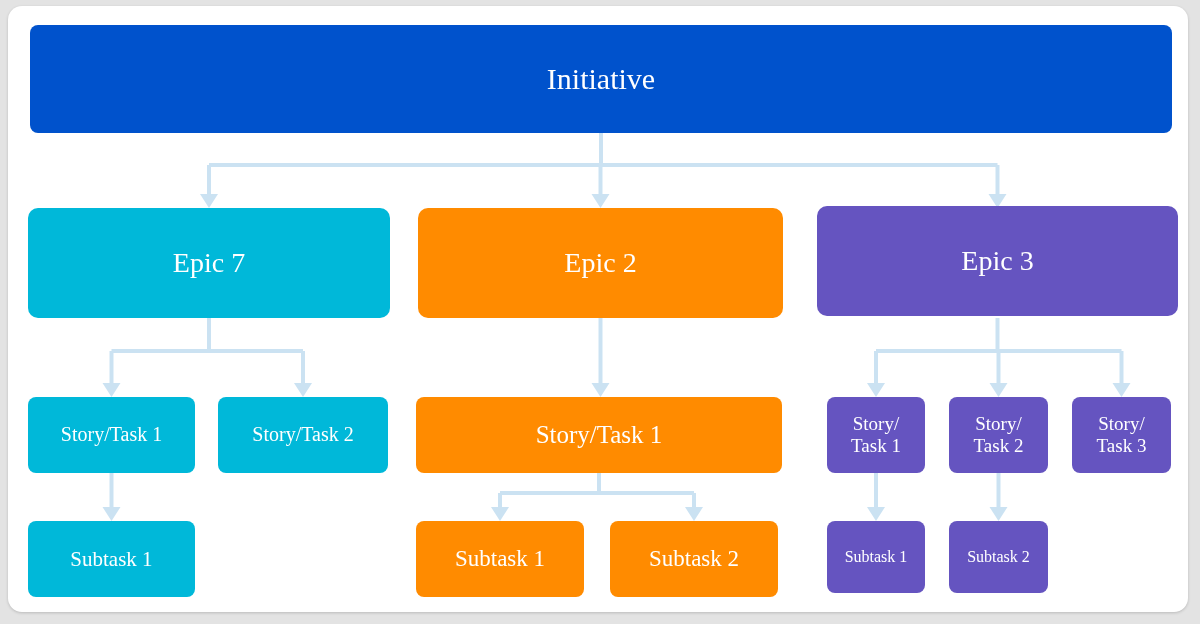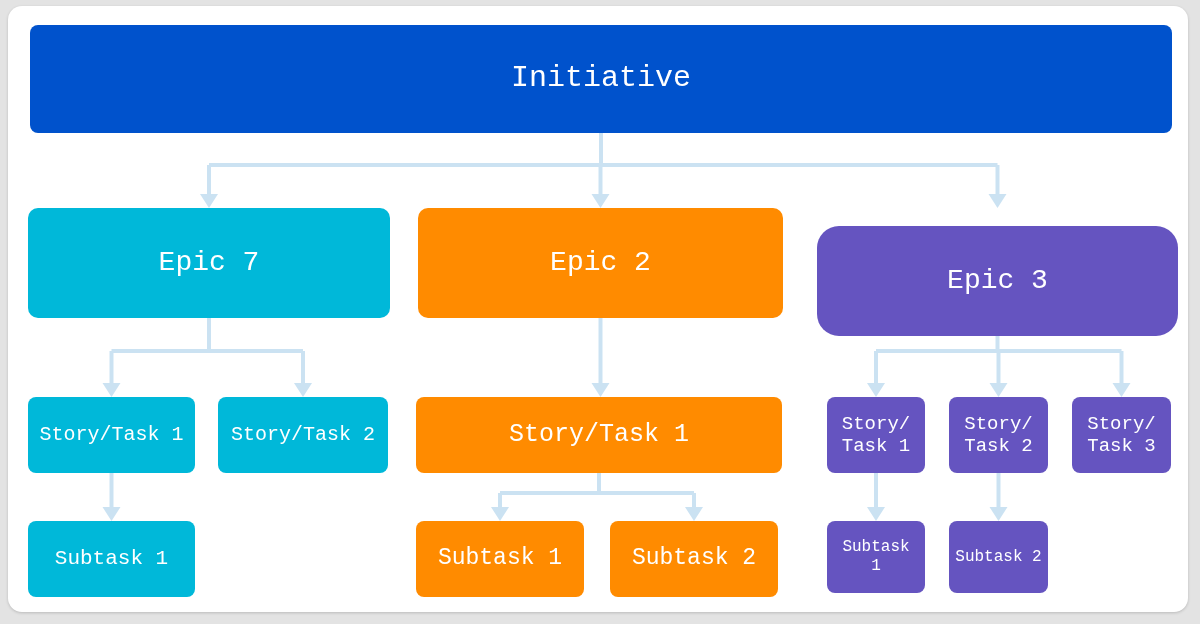--- a/index.html
+++ b/index.html
@@ -7,21 +7,21 @@
     margin: 0;
     padding: 0;
     background: #e8e8e8;
   }
   #canvas {
     position: relative;
     width: 1200px;
     height: 624px;
     background: #e3e3e3;
     overflow: hidden;
-    font-family: Liberation Mono, monospace;
+    font-family: Liberation Serif, serif;
   }
   #card {
     position: absolute;
     left: 8px;
     top: 6px;
     width: 1180px;
     height: 606px;
     background: #ffffff;
     border-radius: 14px;
     box-shadow: 0 1px 3px rgba(0,0,0,0.18);
@@ -95,21 +95,21 @@
       <line x1="998.5" y1="473" x2="998.5" y2="508" stroke="#cbe2f2" stroke-width="4"></line>
       <polygon points="989.5,507 1007.5,507 998.5,521" fill="#cbe2f2"></polygon>
     </svg>
 
   <div class="node initiative" style="left: 30px; top: 25px; width: 1142px; height: 108px; background: rgb(0, 82, 204); font-size: 30px;"><span>Initiative</span></div>
 
   <div class="node" style="left: 28px; top: 208px; width: 362px; height: 110px; background: rgb(0, 184, 217); font-size: 28px;"><span>Epic 7</span></div>
 
   <div class="node" style="left: 418px; top: 208px; width: 365px; height: 110px; background: rgb(255, 139, 0); font-size: 28px; justify-content: center;"><span>Epic 2</span></div>
 
-  <div class="node" style="left: 817px; top: 226px; width: 361px; height: 110px; background: rgb(101, 84, 192); font-size: 28px; border-radius: 22px;"><span>Epic 3</span></div>
+  <div class="node" style="left: 817px; top: 206px; width: 361px; height: 110px; background: rgb(101, 84, 192); font-size: 28px;"><span>Epic 3</span></div>
 
   <div class="node small" style="left: 28px; top: 397px; width: 167px; height: 76px; background: rgb(0, 184, 217); font-size: 20px;"><span>Story/Task 1</span></div>
 
   <div class="node small" style="left: 218px; top: 397px; width: 170px; height: 76px; background: rgb(0, 184, 217); font-size: 20px;"><span>Story/Task 2</span></div>
 
   <div class="node small" style="left: 28px; top: 521px; width: 167px; height: 76px; background: rgb(0, 184, 217); font-size: 21px;"><span>Subtask 1</span></div>
 
   <div class="node small" style="left: 416px; top: 397px; width: 366px; height: 76px; background: rgb(255, 139, 0); font-size: 25px;"><span>Story/Task 1</span></div>
 
   <div class="node small" style="left: 416px; top: 521px; width: 168px; height: 76px; background: rgb(255, 139, 0); font-size: 23px;"><span>Subtask 1</span></div>

